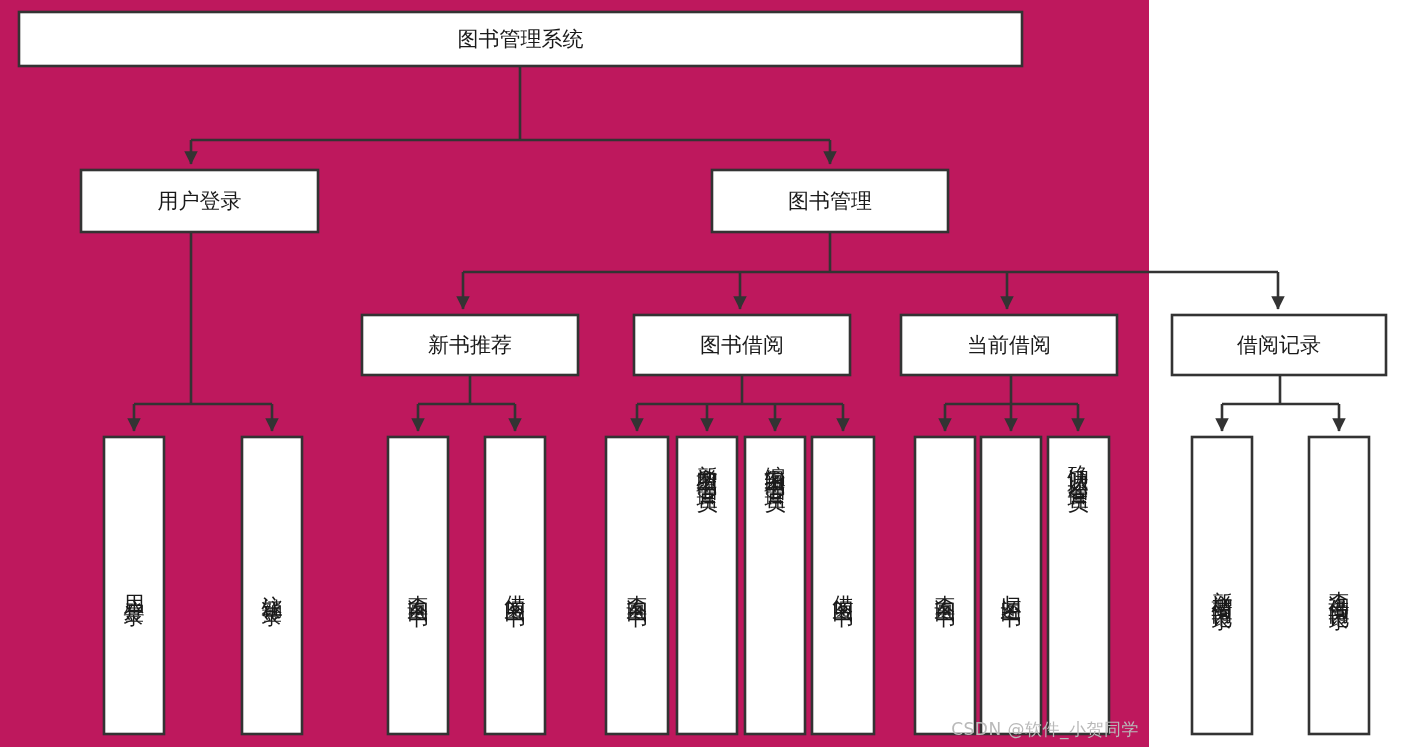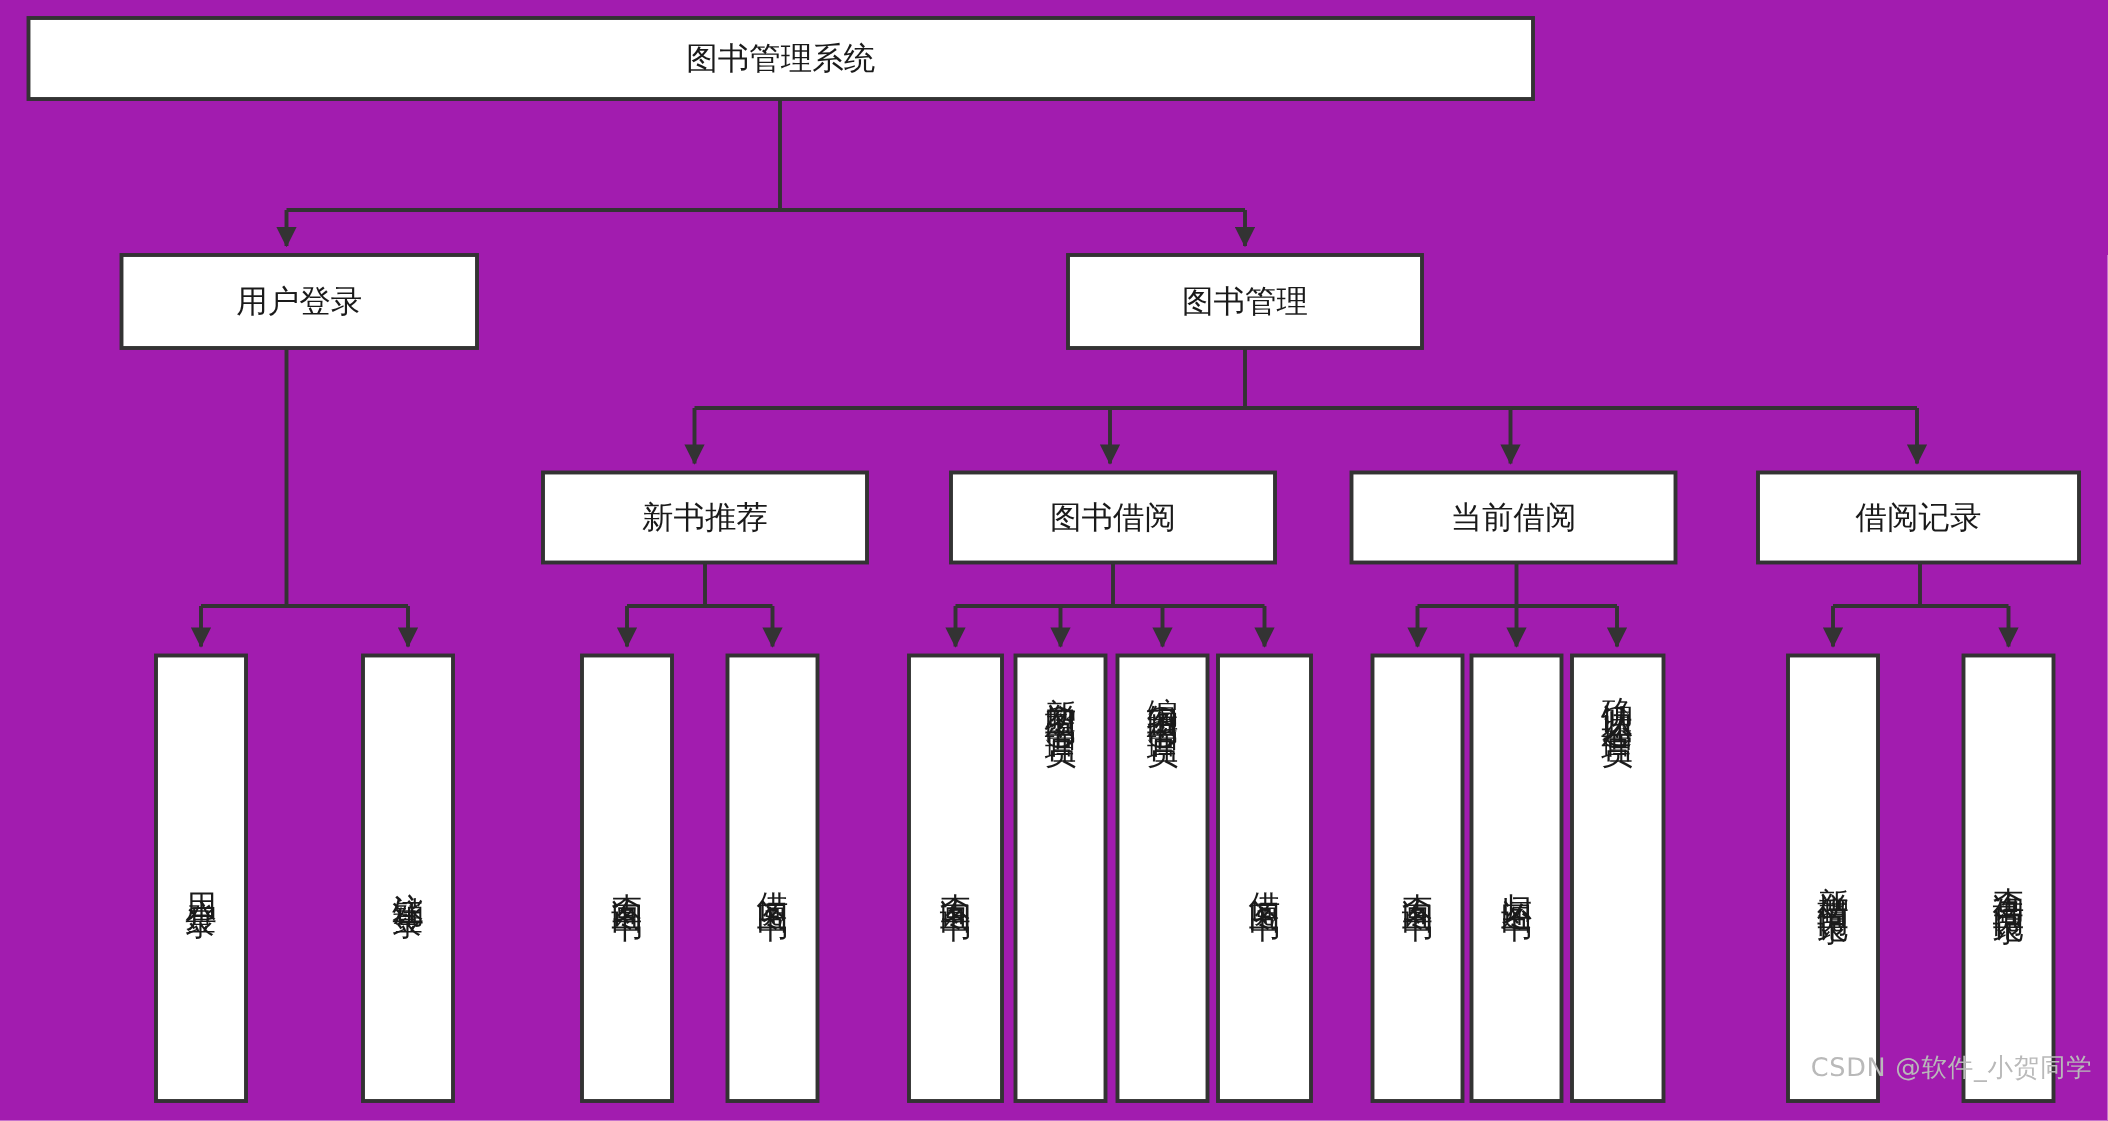--- a/index.html
+++ b/index.html
@@ -8,23 +8,23 @@
     background: #ffffff;
   }
   body {
     width: 1405px;
     height: 747px;
     overflow: hidden;
     font-family: "DejaVu Sans", "Liberation Sans", sans-serif;
   }
   #diagram-root {
     position: relative;
-    width: 1405px;
+    width: 1149px;
     height: 747px;
-    background: #a21caf;
+    background: #be185d;
   }
   svg#flow-svg {
     position: absolute;
     left: 0;
     top: 0;
     width: 1405px;
     height: 747px;
     display: block;
   }
   .node-box {
@@ -52,21 +52,21 @@
     font-family: "DejaVu Sans", "Liberation Sans", sans-serif;
     font-size: 21px;
     fill: #1a1a1a;
     writing-mode: vertical-rl;
     text-orientation: upright;
     letter-spacing: 4px;
   }
   .watermark {
     position: absolute;
     right: 10px;
-    bottom: 24px;
+    bottom: 6px;
     font-family: "DejaVu Sans", "Liberation Sans", sans-serif;
     font-size: 17px;
     color: #b9b9b9;
     white-space: nowrap;
     letter-spacing: 0.5px;
   }
 </style>
 </head>
 <body>
 

